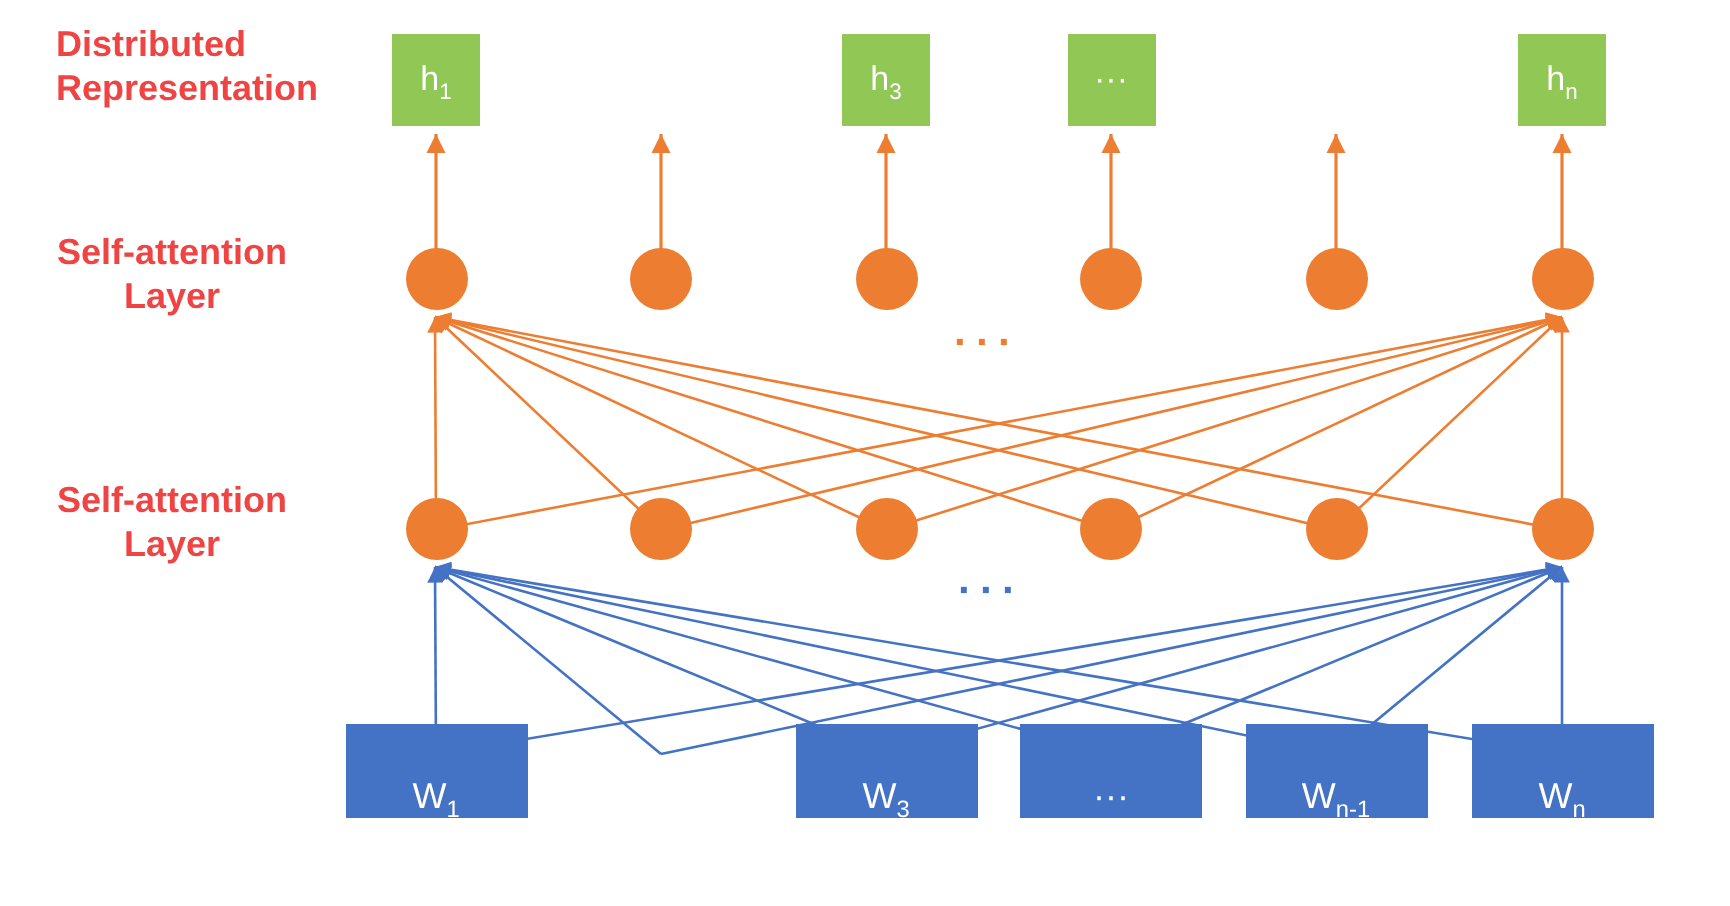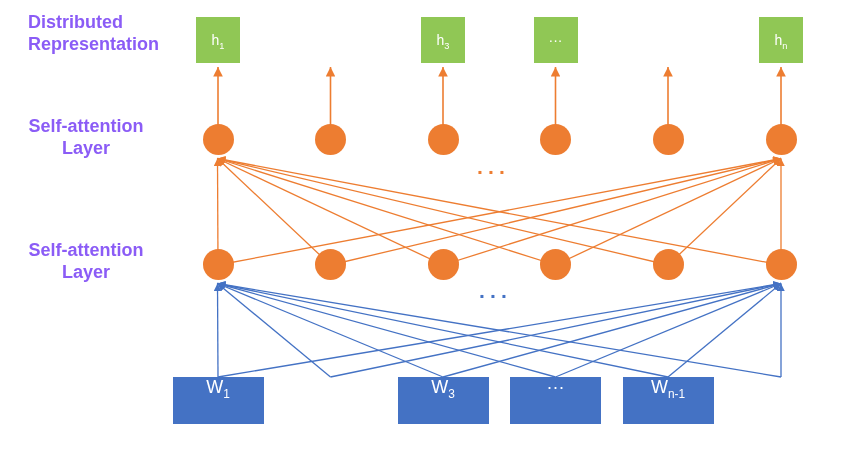--- a/index.html
+++ b/index.html
@@ -3,34 +3,34 @@
 <meta charset="utf-8">
 <style>
   html,body{margin:0;padding:0;background:#ffffff;}
   .canvas{
     position:relative;width:865px;height:453px;background:#ffffff;overflow:hidden;
     font-family:"Liberation Sans",sans-serif;
   }
   .wires{position:absolute;left:0;top:0;z-index:1;}
   .lbl{
     position:absolute;z-index:3;font-weight:700;font-size:18px;line-height:22px;
-    color:#8b5cf6;white-space:pre-line;
+    color:#ef4444;white-space:pre-line;
   }
   .lbl-dist{left:28px;top:11px;text-align:left;}
   .lbl-attn1{left:20px;top:115px;width:132px;text-align:center;}
   .lbl-attn2{left:20px;top:239px;width:132px;text-align:center;}
   .lbl-sent{left:30px;top:386px;}
   .gbox{
     position:absolute;z-index:2;top:17px;width:44px;height:46px;background:#90C755;
     color:#ffffff;display:flex;align-items:center;justify-content:center;
-    font-size:14px;
+    font-size:17px;
   }
   .wbox{
-    position:absolute;z-index:2;top:377px;width:91px;height:47px;background:#4472C4;
-    color:#ffffff;display:flex;align-items:flex-start;justify-content:center;
+    position:absolute;z-index:2;top:362px;width:91px;height:47px;background:#4472C4;
+    color:#ffffff;display:flex;align-items:flex-end;justify-content:center;
     font-size:18px;
   }
   sub{font-size:0.66em;line-height:0;}
   .circ{
     position:absolute;z-index:2;width:31px;height:31px;border-radius:50%;background:#ED7D31;
   }
   .circ.upper{top:124px;}
   .circ.lower{top:249px;}
   .dots{
     position:absolute;z-index:2;font-weight:700;font-size:21px;line-height:21px;
@@ -142,14 +142,17 @@
     </div>
   <div class="wbox" style="left:397.5px">
       <span><span>W</span><sub>3</sub></span>
     </div>
   <div class="wbox" style="left:510px">
       <span><span>···</span><sub></sub></span>
     </div>
   <div class="wbox" style="left:622.5px">
       <span><span>W</span><sub>n-1</sub></span>
     </div>
+  <div class="wbox" style="left:735.5px">
+      <span><span>W</span><sub>n</sub></span>
+    </div>
 
 </div>
 
 </body></html>

